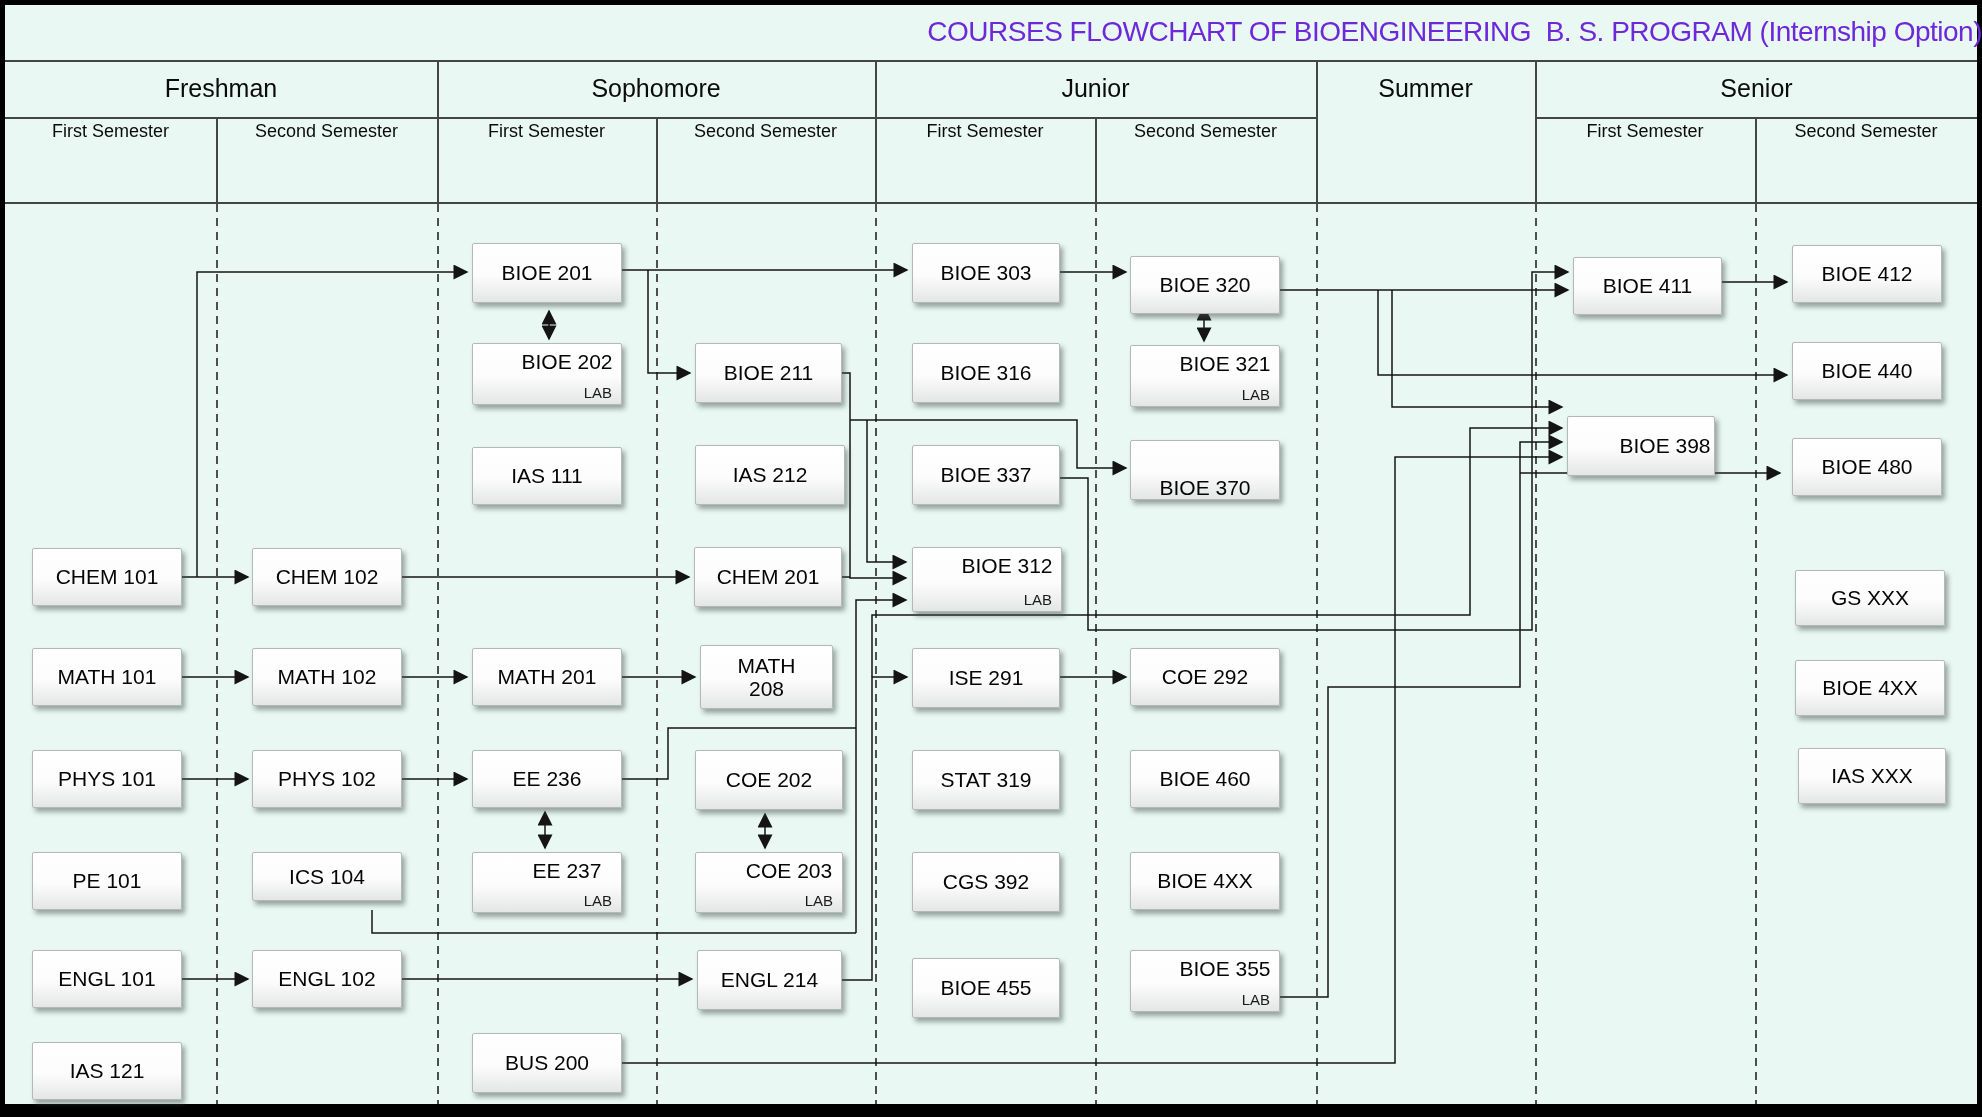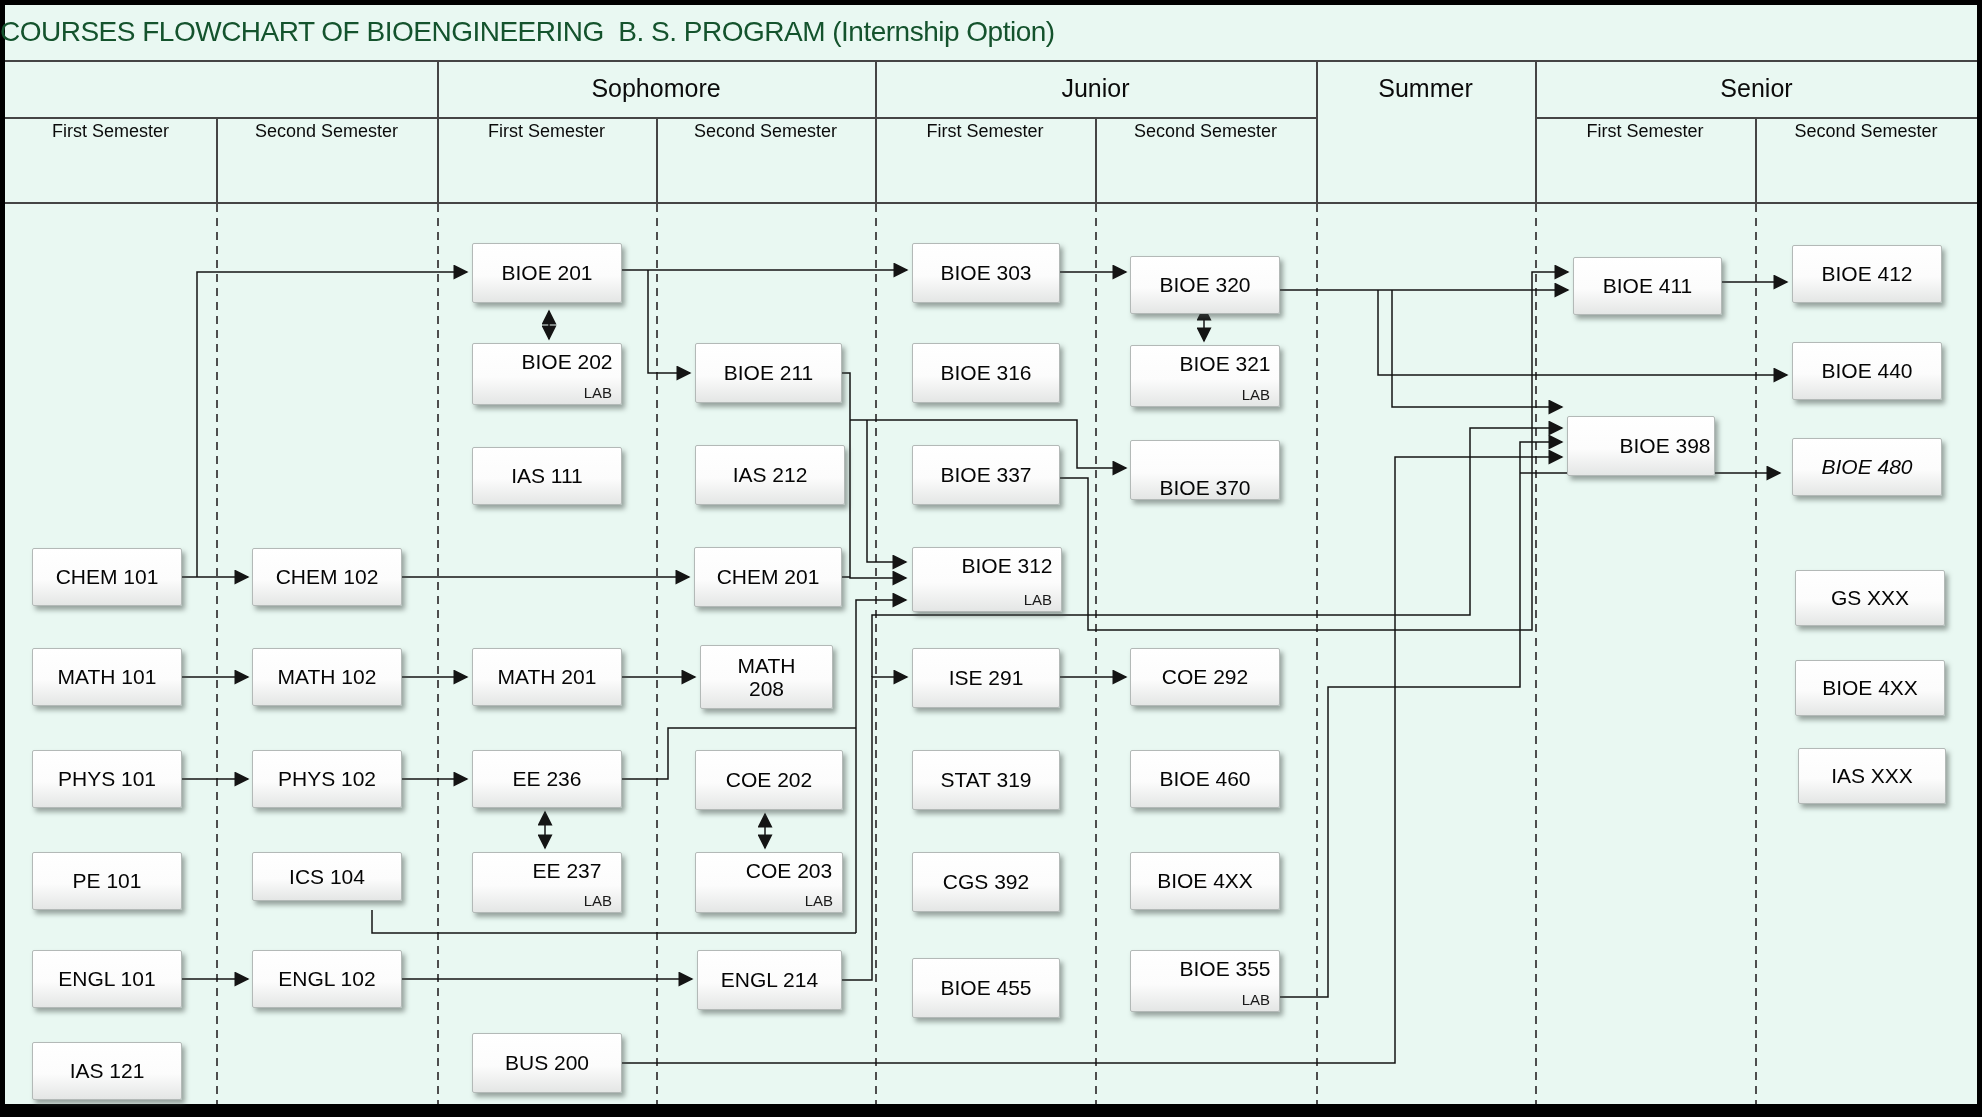--- a/index.html
+++ b/index.html
@@ -2,21 +2,21 @@
 <html><head>
 <meta charset="utf-8">
 <style>
   html,body{margin:0;padding:0;background:#cfd8d4;font-family:"Liberation Sans",sans-serif;}
   #stage{position:relative;width:1982px;height:1117px;background:#e9f8f2;overflow:hidden;}
   .frame{position:absolute;background:#000;}
   .hl{position:absolute;height:2px;background:#454545;}
   .vl{position:absolute;width:2px;background:#454545;}
   .dvl{position:absolute;width:2px;background:repeating-linear-gradient(to bottom,#4e4e4e 0 8px,rgba(0,0,0,0) 8px 14px);}
   #chart-title{position:absolute;left:0;top:6px;width:100%;height:52px;line-height:52px;
-    text-align:left;font-size:28px;color:#14532d;white-space:pre;letter-spacing:-0.5px;}
+    text-align:right;font-size:28px;color:#6d28d9;white-space:pre;letter-spacing:-0.5px;}
   .year-cell{position:absolute;top:60px;height:57px;line-height:57px;text-align:center;
     font-size:25px;color:#0b0b0b;}
   .sem-cell{position:absolute;top:121px;height:34px;text-align:center;font-size:18px;color:#0b0b0b;}
   .box{position:absolute;box-sizing:border-box;border:1px solid #b3b9b7;border-radius:2px;
     background:linear-gradient(180deg,#ffffff 0%,#fcfcfc 55%,#e4e6e5 100%);
     box-shadow:3px 4px 5px rgba(70,80,76,0.5);
     display:flex;align-items:center;justify-content:center;
     font-size:21px;color:#050505;}
   .box .box-label{text-align:center;white-space:pre-line;line-height:1.1;}
   .box.lab{align-items:flex-start;padding-left:40px;}
@@ -30,20 +30,21 @@
 
 <div id="stage">
 
   <div class="frame" style="left:0;top:0;width:1982px;height:5px;"></div>
   <div class="frame" style="left:0;top:0;width:5px;height:1117px;"></div>
   <div class="frame" style="left:1977px;top:0;width:5px;height:1117px;"></div>
   <div class="frame" style="left:0;top:1104px;width:1982px;height:13px;"></div>
 
   <div id="chart-title">COURSES FLOWCHART OF BIOENGINEERING  B. S. PROGRAM (Internship Option)</div>
 
+  <div class="year-cell" style="left:5px;width:432px;">Freshman</div>
   <div class="year-cell" style="left:437px;width:438px;">Sophomore</div>
   <div class="year-cell" style="left:1316px;width:219px;">Summer</div>
   <div class="year-cell" style="left:875px;width:441px;">Junior</div>
   <div class="year-cell" style="left:1535px;width:443px;">Senior</div>
 
   <div class="sem-cell" style="left:5px;width:211px;">First Semester</div>
   <div class="sem-cell" style="left:216px;width:221px;">Second Semester</div>
   <div class="sem-cell" style="left:437px;width:219px;">First Semester</div>
   <div class="sem-cell" style="left:656px;width:219px;">Second Semester</div>
   <div class="sem-cell" style="left:875px;width:220px;">First Semester</div>
@@ -251,21 +252,21 @@
       </div>
       <div class="box" style="left: 1567px; top: 416px; width: 148px; height: 60px; padding-left: 48px;">
         <span class="box-label">BIOE 398</span>
       </div>
       <div class="box" style="left: 1792px; top: 245px; width: 150px; height: 58px;">
         <span class="box-label">BIOE 412</span>
       </div>
       <div class="box" style="left: 1792px; top: 342px; width: 150px; height: 58px;">
         <span class="box-label">BIOE 440</span>
       </div>
-      <div class="box" style="left: 1792px; top: 438px; width: 150px; height: 58px; font-style: italic;">
+      <div class="box" style="left: 1792px; top: 438px; width: 150px; height: 58px;">
         <span class="box-label">BIOE 480</span>
       </div>
       <div class="box" style="left: 1795px; top: 570px; width: 150px; height: 56px;">
         <span class="box-label">GS XXX</span>
       </div>
       <div class="box" style="left: 1795px; top: 660px; width: 150px; height: 56px;">
         <span class="box-label">BIOE 4XX</span>
       </div>
       <div class="box" style="left: 1798px; top: 748px; width: 148px; height: 56px;">
         <span class="box-label">IAS XXX</span>

